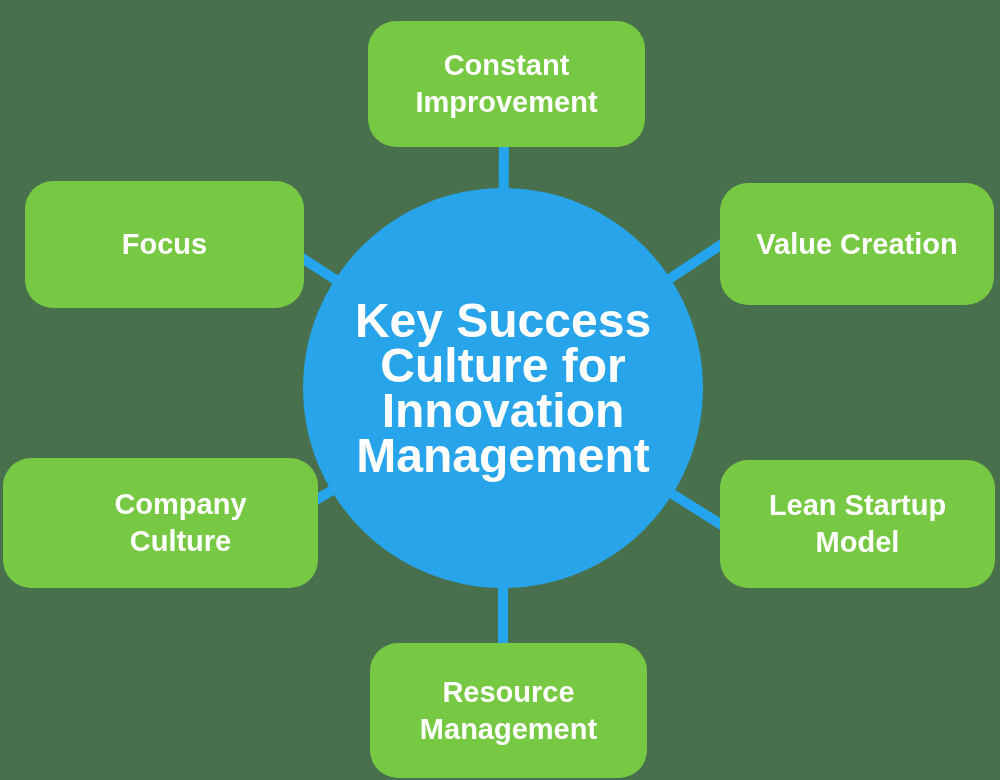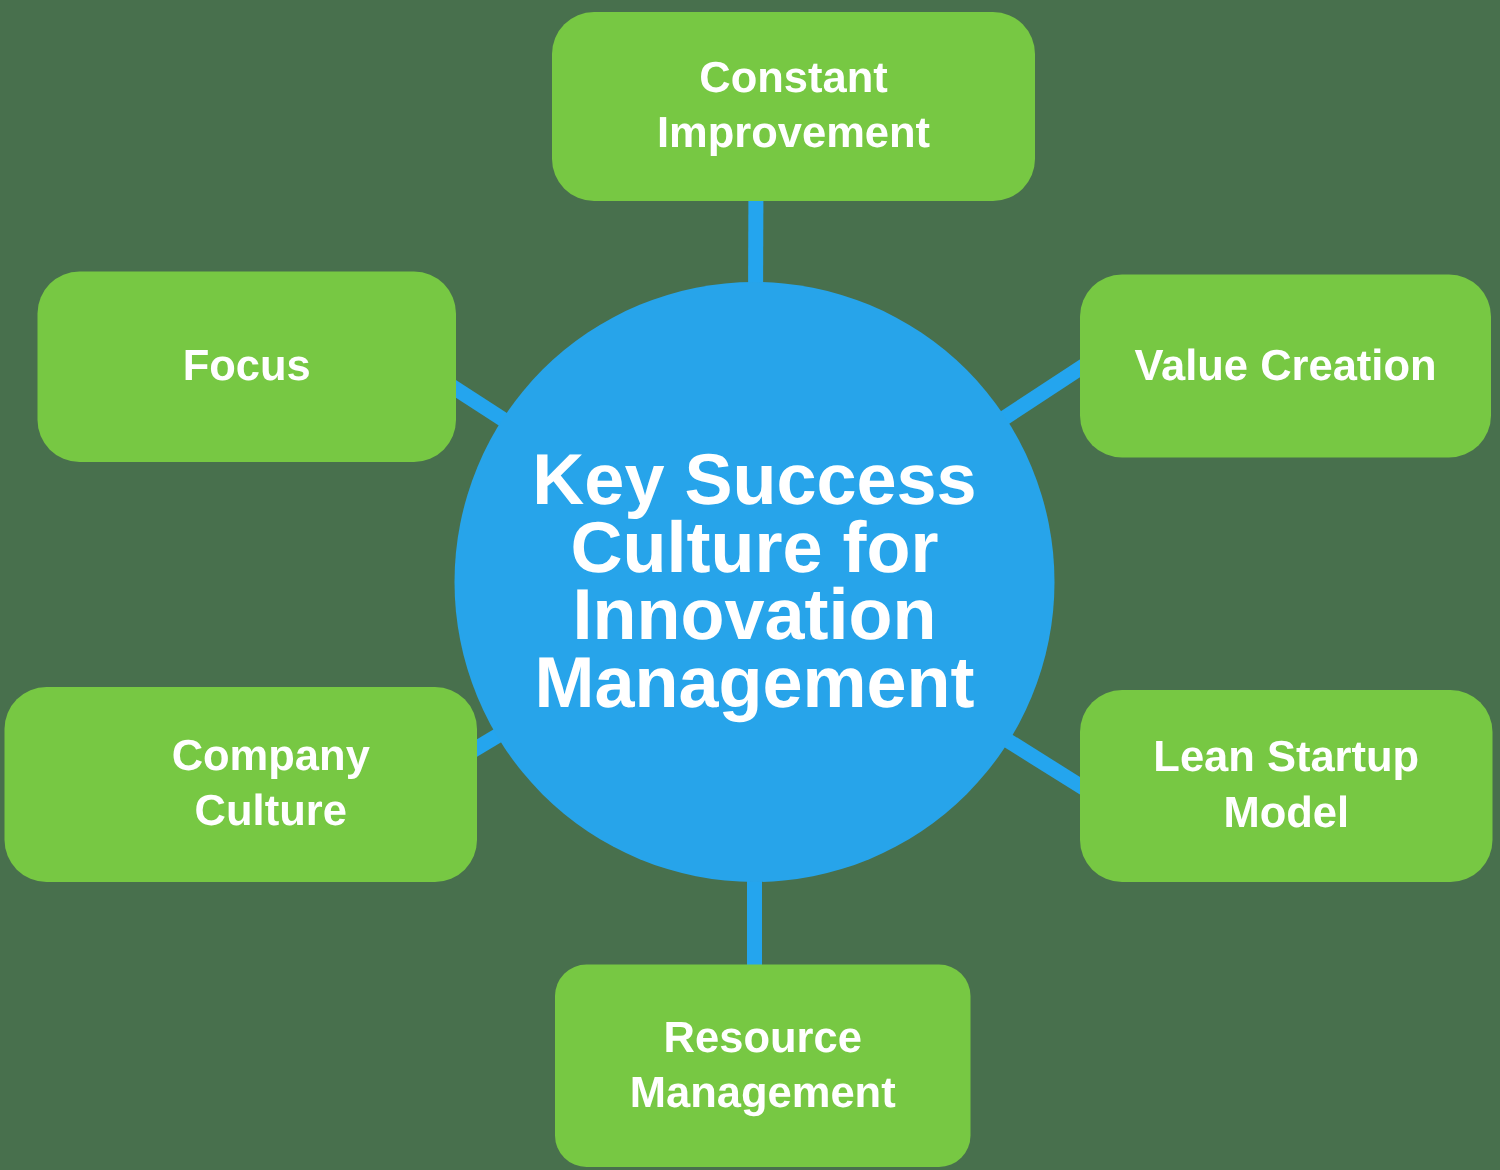--- a/index.html
+++ b/index.html
@@ -26,26 +26,26 @@
   .hub-text span{display:block;}
   .node{
     position:absolute;z-index:2;
     background:var(--node,#77C843);
     border-radius:28px;
     display:flex;align-items:center;justify-content:center;
     color:#fff;font-size:29px;line-height:37px;
     text-align:center;
   }
   .node span{display:block;}
-  .node-constant{left:368px;top:8px;width:322px;height:126px;}
+  .node-constant{left:368px;top:21px;width:277px;height:126px;}
   .node-focus{left:2px;top:181px;width:279px;height:127px;margin-left:23px;}
   .node-value{left:720px;top:183px;width:274px;height:122px;}
   .node-company{left:3px;top:458px;width:275px;height:130px;padding-left:40px;}
   .node-lean{left:720px;top:460px;width:275px;height:128px;justify-content:center;}
-  .node-resource{left:370px;top:643px;width:277px;height:135px;border-radius:21px;}
+  .node-resource{left:370px;top:643px;width:277px;height:135px;}
 </style>
 </head>
 <body>
 
 <div class="canvas" style="--bg: #48704D; --hub: #27A4EA; --node: #77C843;">
 
   <svg class="connectors" width="1000" height="780" viewBox="0 0 1000 780">
     <line x1="503" y1="388" x2="504" y2="115" stroke="#24A5EE" stroke-width="10"></line>
     <line x1="503" y1="388" x2="503" y2="658" stroke="#24A5EE" stroke-width="10"></line>
     <line x1="503" y1="388" x2="268" y2="236" stroke="#24A5EE" stroke-width="10"></line>

